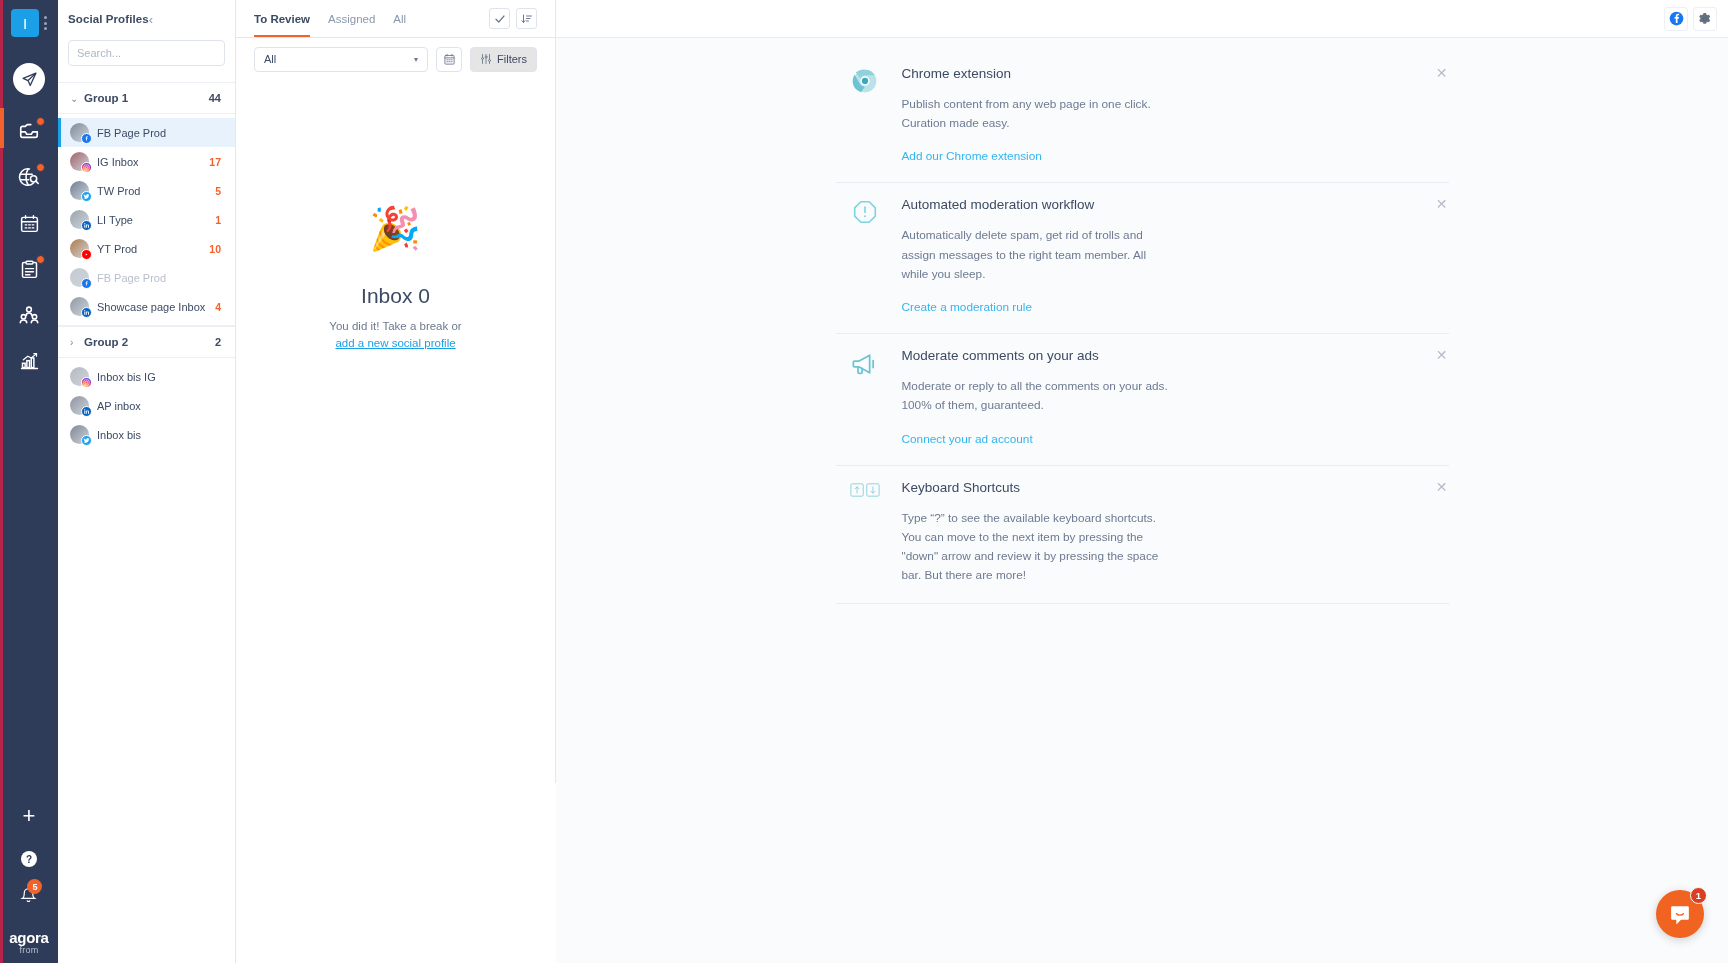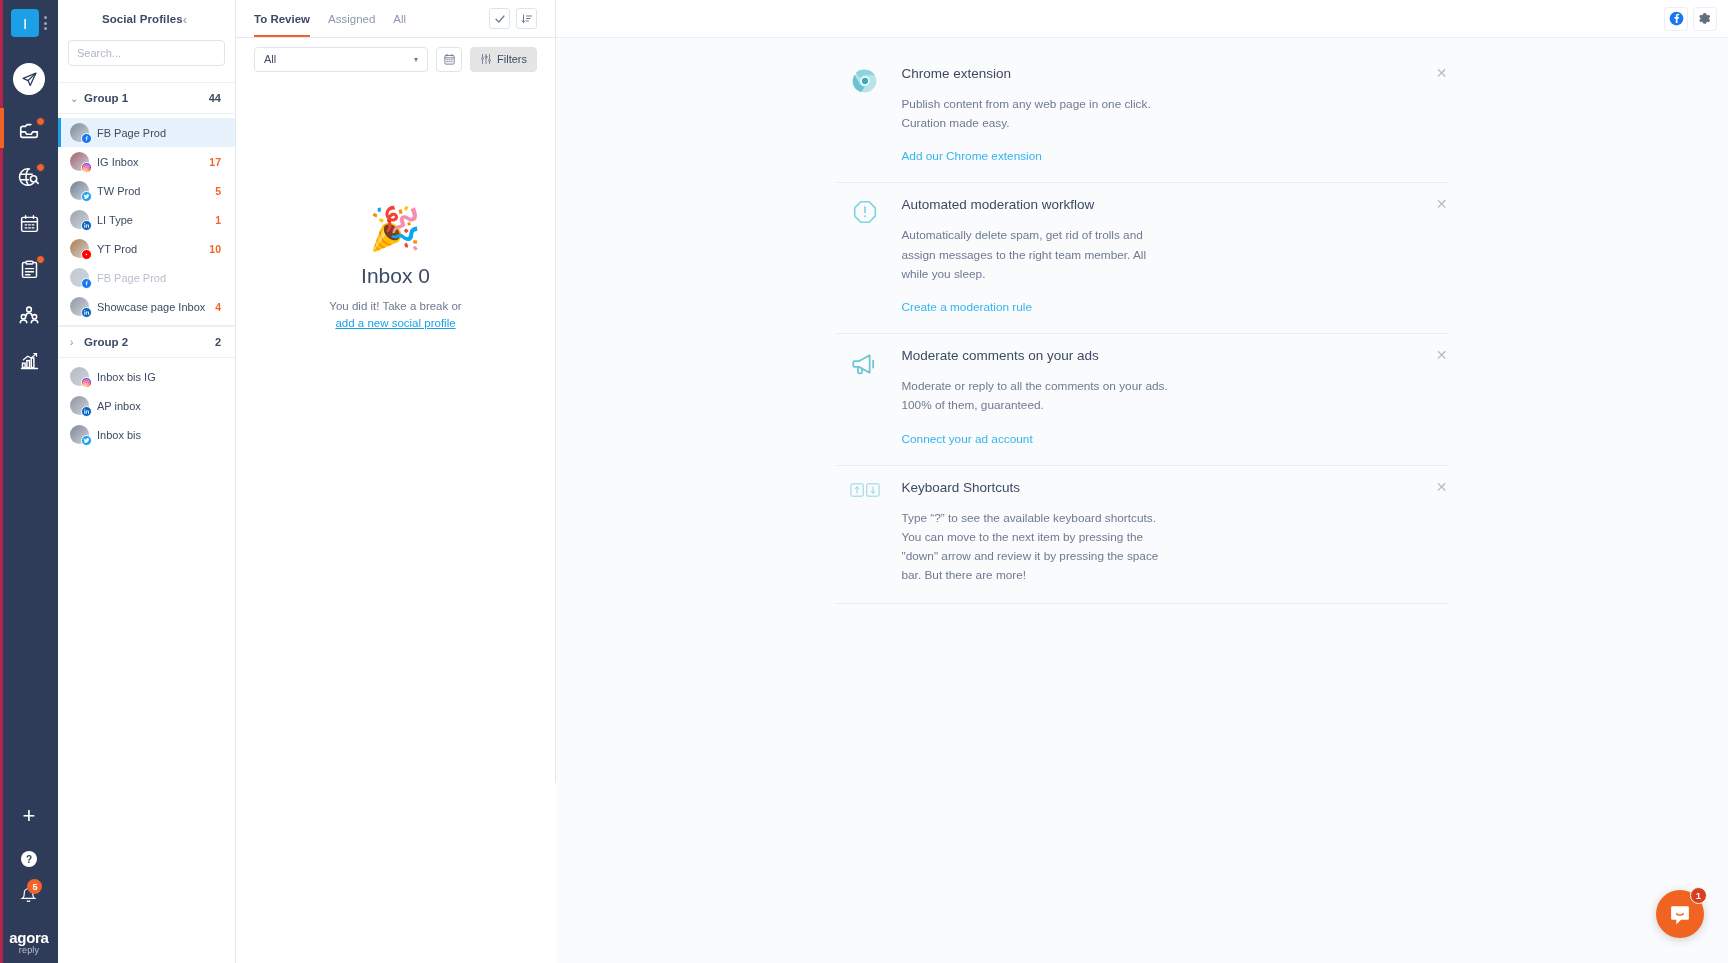--- a/index.html
+++ b/index.html
@@ -58,21 +58,21 @@
   .brand { text-align:center; color:#fff; line-height:1; }
   .brand-main { font-size:15px; font-weight:bold; letter-spacing:-0.3px; }
   .brand-sub { font-size:9px; color:#b9c0d0; letter-spacing:0.2px; margin-top:1px;}
 
   
   .profiles {
     width: 178px; flex:0 0 178px; height:963px; background:#fff;
     border-right:1px solid #e4e7ee; display:flex; flex-direction:column;
   }
   .profiles-head {
-    height:38px; display:flex; align-items:center; justify-content:center;
+    height:38px; display:flex; align-items:center; justify-content:flex-start;
     padding: 0 14px 0 10px;
   }
   .profiles-title { font-size:11.5px; font-weight:bold; color:#3c4a63; letter-spacing:0.1px;}
   .collapse-btn { color:#8b97ad; font-size:13px; cursor:pointer; line-height:1;}
   .search-wrap { padding: 2px 10px 16px 10px; }
   .search-box {
     height:26px; border:1px solid #dfe3ec; border-radius:4px;
     display:flex; align-items:center; padding:0 8px; position:relative;
   }
   .search-box input {
@@ -154,21 +154,21 @@
   }
   .filters-btn {
     height:25px; border:1px solid #dfe3ec; border-radius:4px; display:flex; align-items:center;
     gap:5px; padding:0 9px; font-size:11px; color:#3c4a63; cursor:pointer; background:#e5e5e5;
   }
   .empty-state {
     flex:1; display:flex; flex-direction:column; align-items:center;
     padding-top: 128px;
   }
   .party-emoji { font-size:42px; line-height:1; margin-bottom:14px; }
-  .empty-title { font-size:21px; color:#3c4a63; font-weight:400; margin-bottom:10px;}
+  .empty-title { font-size:21px; color:#3c4a63; font-weight:400; margin-bottom:10px;margin-top:20px;}
   .empty-sub { font-size:11.5px; color:#6d7a91; text-align:center; line-height:1.45;}
   .empty-link { color:#1ba0e8; text-decoration:underline; cursor:pointer; }
 
   
   .right-panel { flex:1; height:963px; background:#fafbfc; display:flex; flex-direction:column;}
   .right-head {
     height:38px; background:#fff; border-bottom:1px solid #e9ecf1;
     display:flex; align-items:center; justify-content:flex-end; padding-right:12px; gap:7px;
   }
   .head-btn {
@@ -316,21 +316,21 @@
       <div class="help-circle">?</div>
       <div class="bell-wrap">
         <svg width="17" height="17" viewBox="0 0 24 24" fill="none" stroke="#ffffff" stroke-width="1.7" stroke-linecap="round">
           <path d="M18 8.5a6 6 0 1 0-12 0c0 6-2.5 7.5-2.5 7.5h17S18 14.5 18 8.5z"></path>
             <path d="M13.7 19.5a2 2 0 0 1-3.4 0"></path>
         </svg>
         <span class="bell-badge">5</span>
       </div>
       <div class="brand">
         <div class="brand-main">agora</div>
-        <div class="brand-sub">reply</div>
+        <div class="brand-sub">from</div>
       </div>
     </div>
   </div>
 
   <div class="profiles">
     <div class="profiles-head">
       <span class="profiles-title">Social Profiles</span>
       <span class="collapse-btn">‹</span>
     </div>
     <div class="search-wrap">

